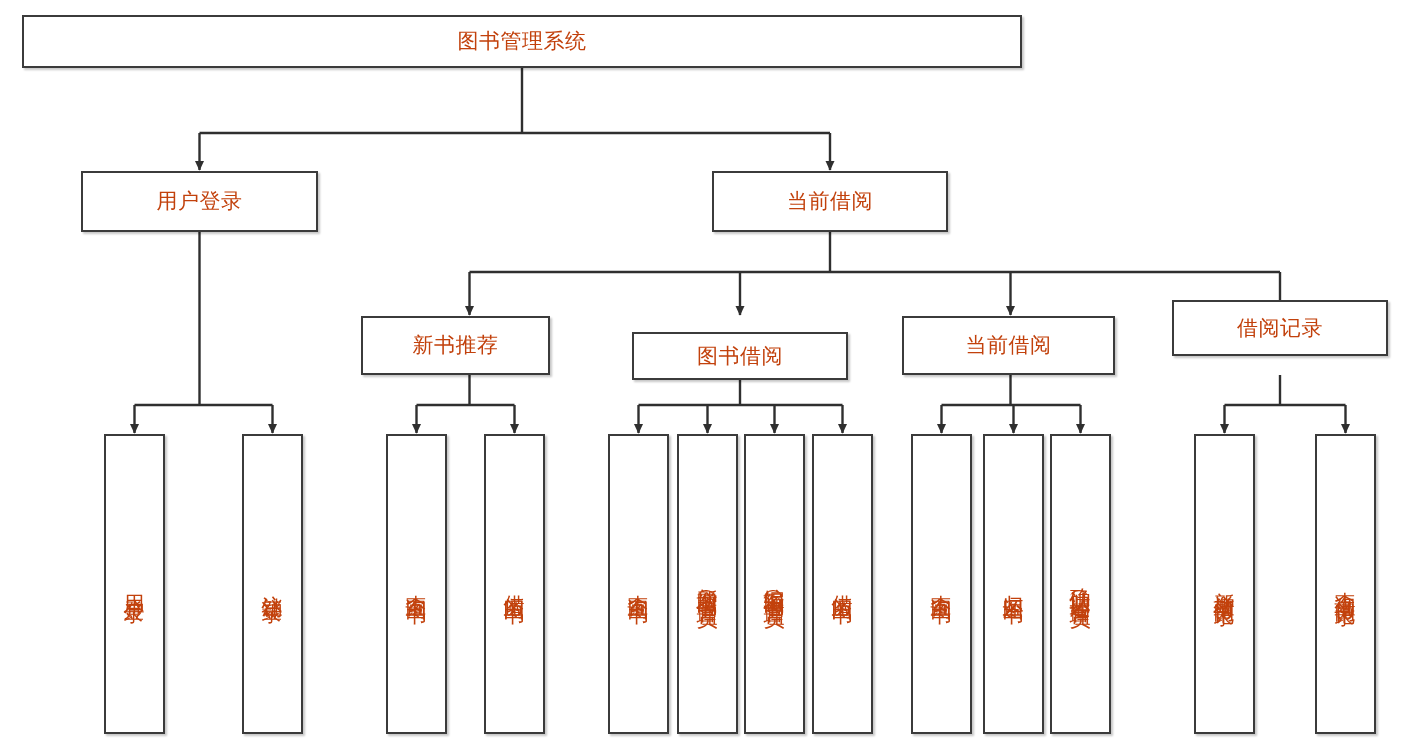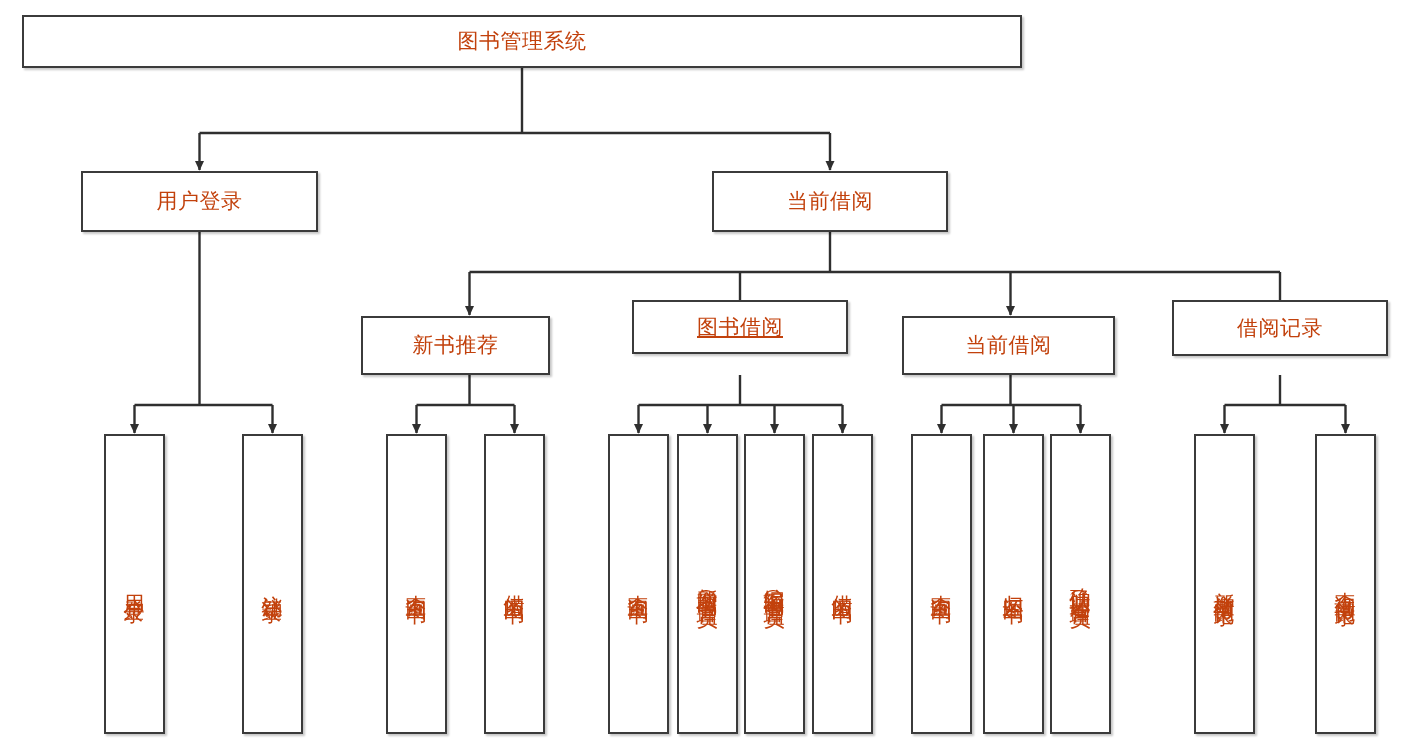--- a/index.html
+++ b/index.html
@@ -120,21 +120,21 @@
       </div>
       <div class="node horiz" style="left: 81px; top: 171px; width: 237px; height: 61px;">
         <span class="node-label">用户登录</span>
       </div>
       <div class="node horiz" style="left: 712px; top: 171px; width: 236px; height: 61px;">
         <span class="node-label">当前借阅</span>
       </div>
       <div class="node horiz" style="left: 361px; top: 316px; width: 189px; height: 59px;">
         <span class="node-label">新书推荐</span>
       </div>
-      <div class="node horiz" style="left: 632px; top: 300px; width: 216px; height: 54px; text-decoration: underline;">
+      <div class="node horiz" style="left: 632px; top: 332px; width: 216px; height: 48px;">
         <span class="node-label">图书借阅</span>
       </div>
       <div class="node horiz" style="left: 902px; top: 316px; width: 213px; height: 59px;">
         <span class="node-label">当前借阅</span>
       </div>
       <div class="node horiz" style="left: 1172px; top: 300px; width: 216px; height: 56px;">
         <span class="node-label">借阅记录</span>
       </div>
       <div class="node vert" style="left: 104px; top: 434px; width: 61px; height: 300px;">
         <span class="node-label">用户登录</span>

